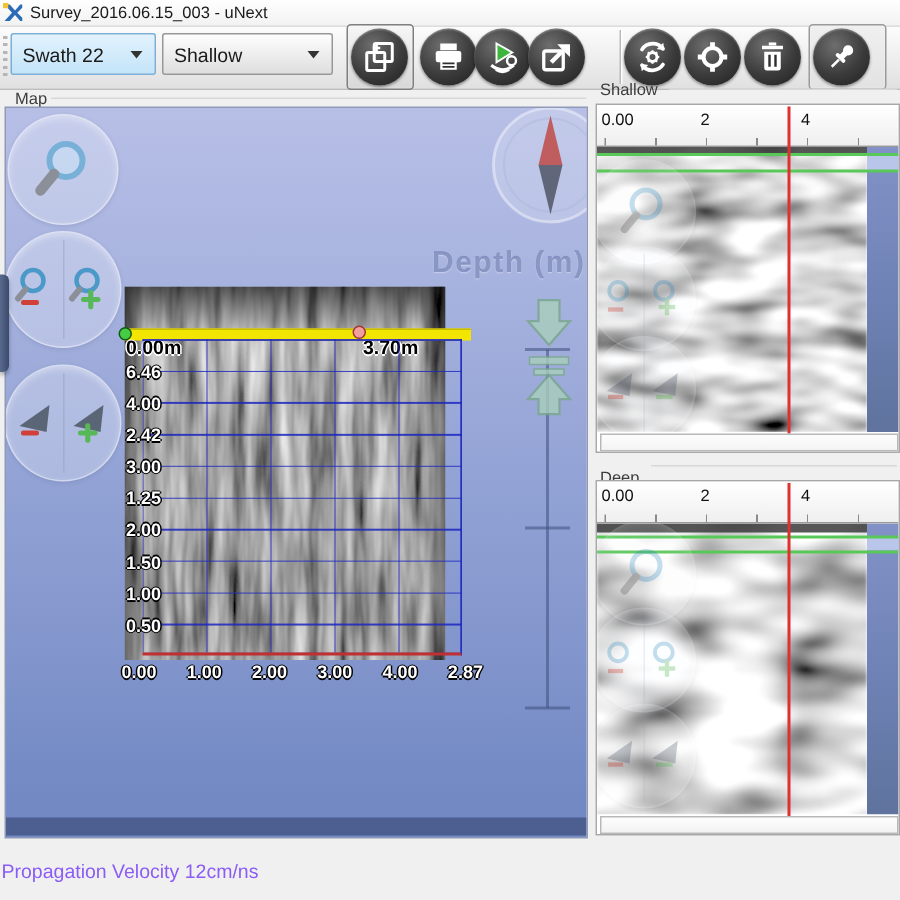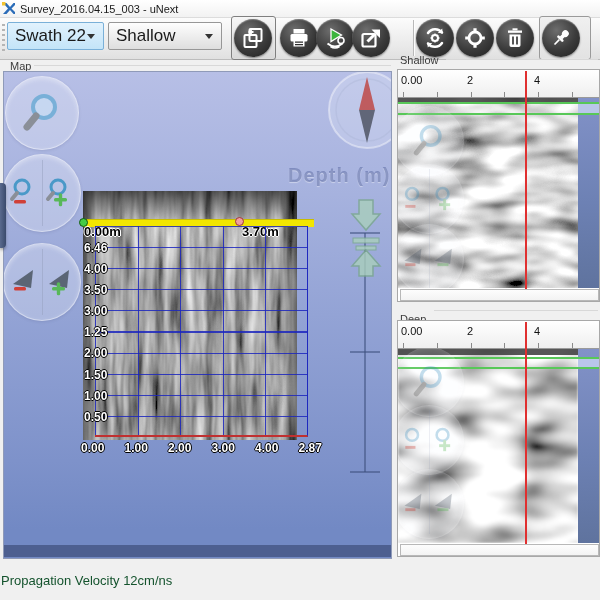--- a/index.html
+++ b/index.html
@@ -13,21 +13,21 @@
   .titlebar .app-ico{width:13px;height:13px;margin:0 5px 0 2px}
   .titlebar .ttl{font-size:11px;color:#1a1a1a}
 
   
   .toolbar{left:0;top:18px;width:600px;height:41px;
            background:linear-gradient(#fcfcfc,#e9e9e9 70%,#e0e0e0);
            border-bottom:1px solid #bdbdbd;}
   .grip{left:2px;top:6px;width:3px;height:30px;
         background:repeating-linear-gradient(180deg,#b5b5b5 0 2px,transparent 2px 5px)}
   .dd{height:28px;border-radius:2px;display:flex;align-items:center;
-      font-size:17px;padding-left:7px;box-sizing:border-box;cursor:default}
+      font-size:13px;padding-left:7px;box-sizing:border-box;cursor:default}
   .dd .arr{margin-left:auto;margin-right:8px;width:0;height:0;
            border-left:4px solid transparent;border-right:4px solid transparent;
            border-top:5px solid #333}
   .dd.swath{left:7px;top:4px;width:97px;background:linear-gradient(#e2f2fd,#c3e4f8);
             border:1px solid #7ab0d8;}
   .dd.layer{left:108px;top:4px;width:114px;background:linear-gradient(#fefefe,#dedede);
             border:1px solid #979797;}
   .tbtn{width:38px;height:38px;border-radius:50%;top:1px;
         background:radial-gradient(circle at 38% 30%,#6e6e6e,#3b3b3b 55%,#1f1f1f 100%);
         box-shadow:0 1px 2px rgba(0,0,0,.45), inset 0 1px 1px rgba(255,255,255,.25);
@@ -97,31 +97,31 @@
          background:repeating-linear-gradient(90deg,#8a8a8a 0 1px,transparent 1px 33.75px)}
   .dataarea{position:absolute;left:0;width:100%;overflow:hidden;cursor:crosshair}
   .bluezone{position:absolute;left:180px;top:0;width:23px;height:100%;
             background:linear-gradient(180deg,#8292c8 0%,#6d81b4 55%,#5f739e 100%)}
   .topband{position:absolute;left:0;top:0;width:180px;height:5px;background:#3a3a3a;opacity:.85}
   .hline{position:absolute;left:0;width:100%;height:1.5px;background:#58c858}
   .lblueband{position:absolute;left:180px;width:23px;background:#b9c6ea}
   .cursorline{position:absolute;width:1.5px;background:#e03030;top:1px}
   .sbar{border:1px solid #b8b8b8;background:linear-gradient(#fdfdfd,#f3f3f3);box-sizing:border-box}
 
-  .status{left:1px;top:573px;font-size:13px;color:#14532d}
+  .status{left:1px;top:573px;font-size:13px;color:#8b5cf6}
 </style>
 </head>
 <body>
 
 <div class="abs titlebar">
   <svg class="app-ico" viewBox="0 0 13 13">
     <path d="M1 1 L6 6.5 L1 12 L4.5 12 L8 8 L11.5 12 L13 12 L13 10 L9.5 6.5 L13 3 L13 1 L11.5 1 L8 5 L4.5 1 Z" fill="#2b6cb8"></path>
     <rect x="0" y="0" width="3.5" height="3.5" fill="#f4c430"></rect>
   </svg>
-  <span class="ttl">Survey_2016.04.15_003 - uNext</span>
+  <span class="ttl">Survey_2016.06.15_003 - uNext</span>
 </div>
 
 <div class="abs toolbar">
   <div class="abs grip"></div>
 
   <div class="abs dd swath">
     <span>Swath 22</span>
     <span class="arr"></span>
   </div>
   <div class="abs dd layer">
@@ -293,21 +293,21 @@
   <div class="abs dot end"></div>
   <span class="abs mlabel" style="left:80px;top:152px">0.00m</span>
   <span class="abs mlabel" style="left:238px;top:152px">3.70m</span>
 
   <div class="abs grid"></div>
 
   <div class="abs ylabels">
 
   <span>6.46</span>
       <span>4.00</span>
-      <span>3.50</span>
+      <span>2.42</span>
       <span>3.00</span>
       <span>1.25</span>
       <span>2.00</span>
       <span>1.50</span>
       <span>1.00</span>
       <span>0.50</span>
     </div>
   <div class="abs xlabels">
 
   <span>0.00</span>

